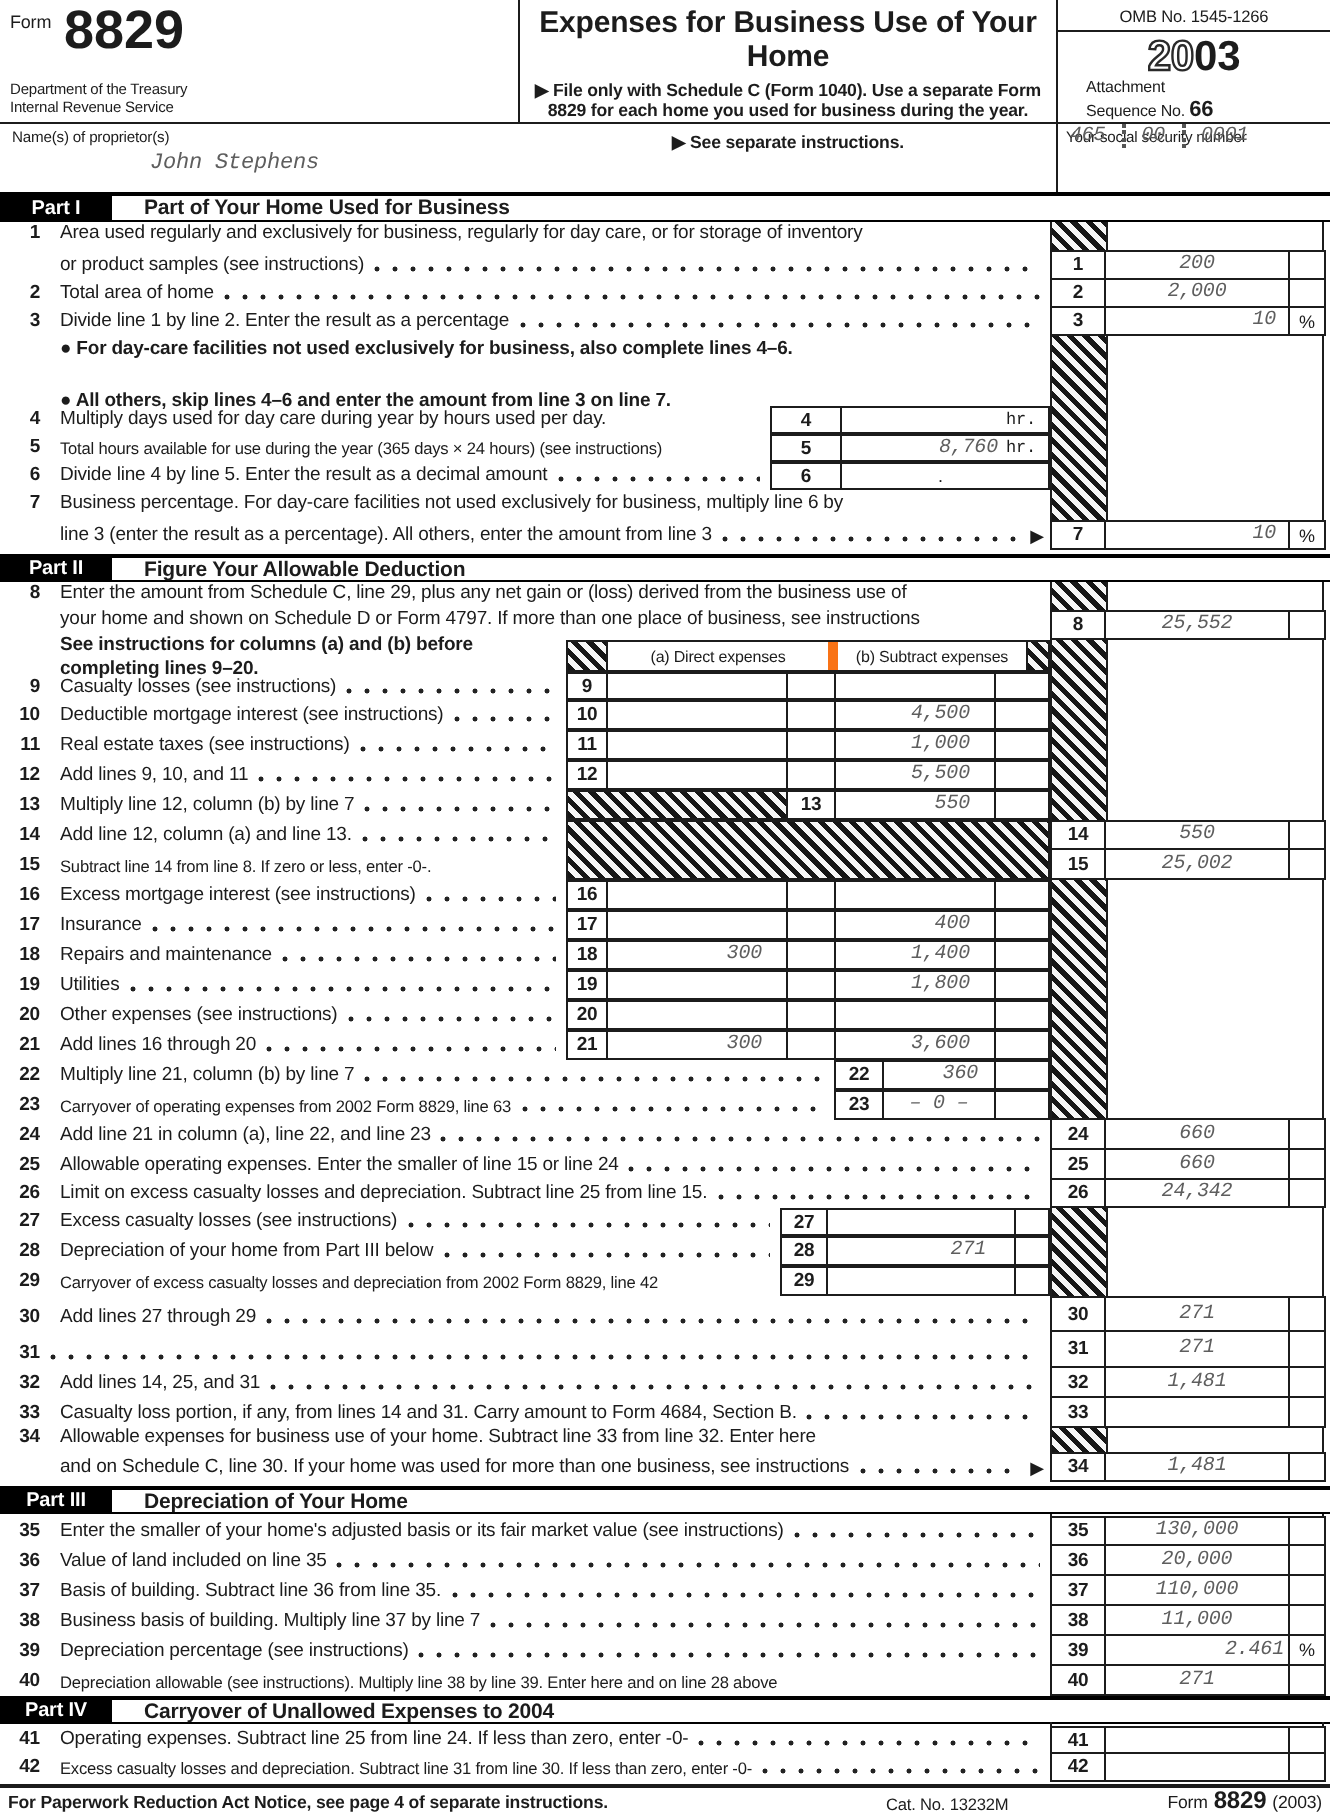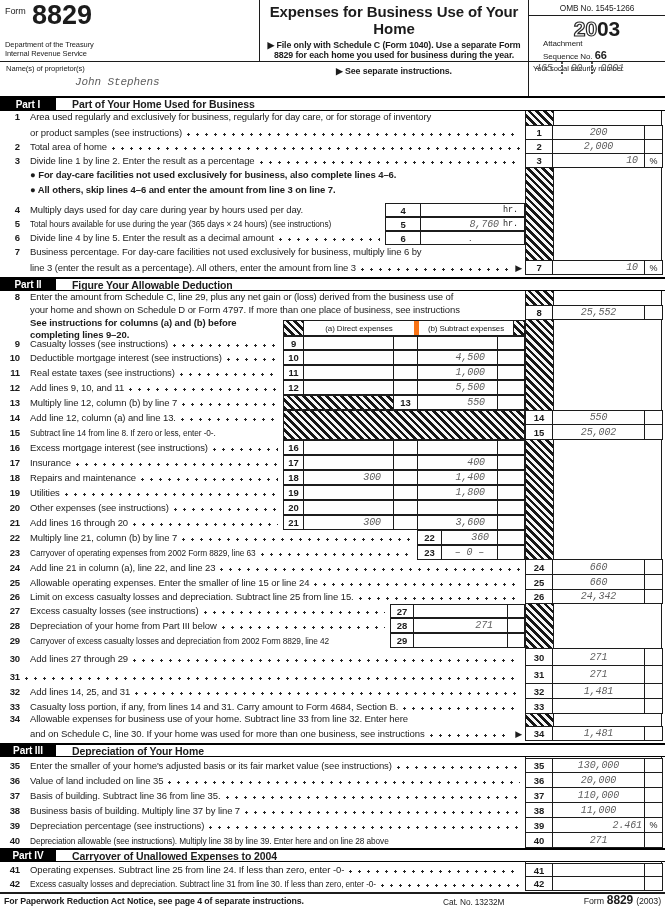--- a/index.html
+++ b/index.html
@@ -188,21 +188,21 @@
   </div>
   <div class="trow" style="top:154px;height:14px;width:525px;">
     <span class="ln">3</span>
     <span class="desc">Divide line 1 by line 2. Enter the result as a percentage</span>
     <span class="lead"></span>
   </div>
   <div class="trow" style="top:168px;height:14px;width:525px;">
     <span class="ln"></span>
     <span class="desc bold">● For day-care facilities not used exclusively for business, also complete lines 4–6.</span>
   </div>
-  <div class="trow" style="top:183px;height:14px;width:525px;">
+  <div class="trow" style="top:194px;height:14px;width:525px;">
     <span class="ln"></span>
     <span class="desc bold">● All others, skip lines 4–6 and enter the amount from line 3 on line 7.</span>
   </div>
   <div class="trow" style="top:203px;height:14px;width:385px;">
     <span class="ln">4</span>
     <span class="desc">Multiply days used for day care during year by hours used per day.</span>
   </div>
   <div class="trow" style="top:217px;height:14px;width:385px;">
     <span class="ln">5</span>
     <span class="desc small">Total hours available for use during the year (365 days × 24 hours) (see instructions)</span>

